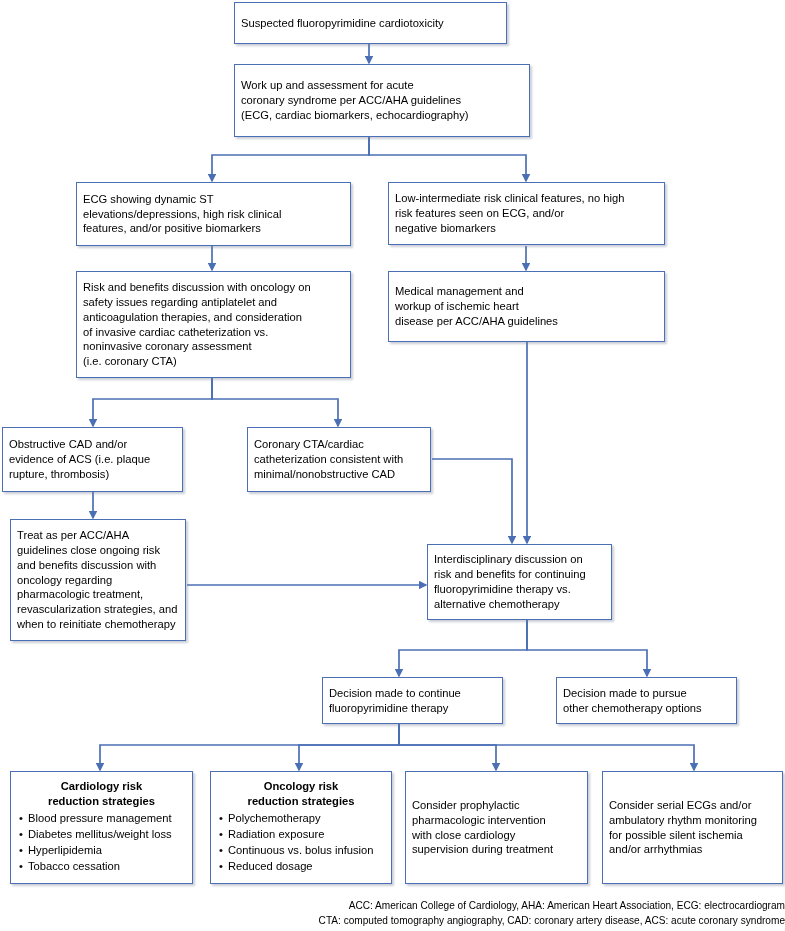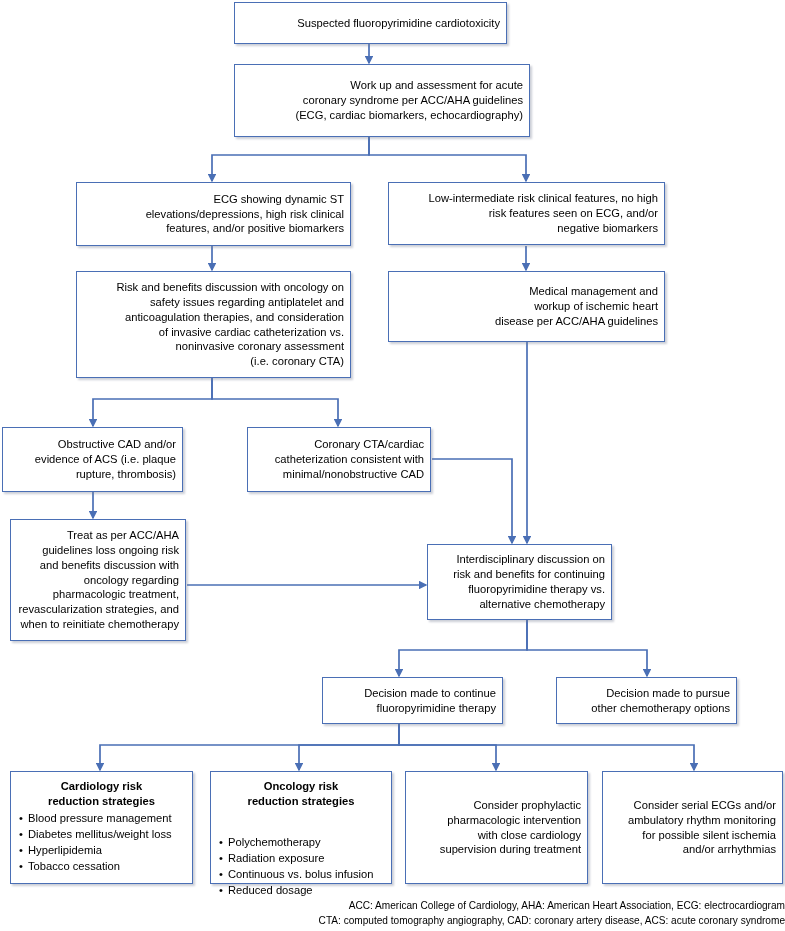--- a/index.html
+++ b/index.html
@@ -28,21 +28,21 @@
     pointer-events: none;
   }
   .node {
     position: absolute;
     box-sizing: border-box;
     border: 1.5px solid #4a6fb5;
     background: #ffffff;
     box-shadow: 2px 2px 2px rgba(120,130,150,0.38);
     display: flex;
     flex-direction: column;
-    align-items: flex-end;
+    align-items: flex-start;
     justify-content: center;
     text-align: center;
     font-size: 11.2px;
     line-height: 1.33;
     padding: 20px 6px;
     z-index: 2;
   }
   .node .line {
     display: block;
     white-space: nowrap;
@@ -174,21 +174,21 @@
   </div>
 
   <div class="node" style="left:247px; top:427px; width:184px; height:65px;">
     <span class="line">Coronary CTA/cardiac</span>
     <span class="line">catheterization consistent with</span>
     <span class="line">minimal/nonobstructive CAD</span>
   </div>
 
   <div class="node" style="left:10px; top:519px; width:176px; height:122px;">
     <span class="line">Treat as per ACC/AHA</span>
-    <span class="line">guidelines loss ongoing risk</span>
+    <span class="line">guidelines close ongoing risk</span>
     <span class="line">and benefits discussion with</span>
     <span class="line">oncology regarding</span>
     <span class="line">pharmacologic treatment,</span>
     <span class="line">revascularization strategies, and</span>
     <span class="line">when to reinitiate chemotherapy</span>
   </div>
 
   <div class="node" style="left:427px; top:544px; width:185px; height:76px;">
     <span class="line">Interdisciplinary discussion on</span>
     <span class="line">risk and benefits for continuing</span>
@@ -212,21 +212,21 @@
       <span class="hdr">reduction strategies</span>
     </div>
     <ul>
       <li>Blood pressure management</li>
       <li>Diabetes mellitus/weight loss</li>
       <li>Hyperlipidemia</li>
       <li>Tobacco cessation</li>
     </ul>
   </div>
 
-  <div class="node bullets" style="left:210px; top:771px; width:182px; height:113px;gap:24px;">
+  <div class="node bullets" style="left:210px; top:771px; width:182px; height:113px;">
     <div>
       <span class="hdr">Oncology risk</span>
       <span class="hdr">reduction strategies</span>
     </div>
     <ul>
       <li>Polychemotherapy</li>
       <li>Radiation exposure</li>
       <li>Continuous vs. bolus infusion</li>
       <li>Reduced dosage</li>
     </ul>

